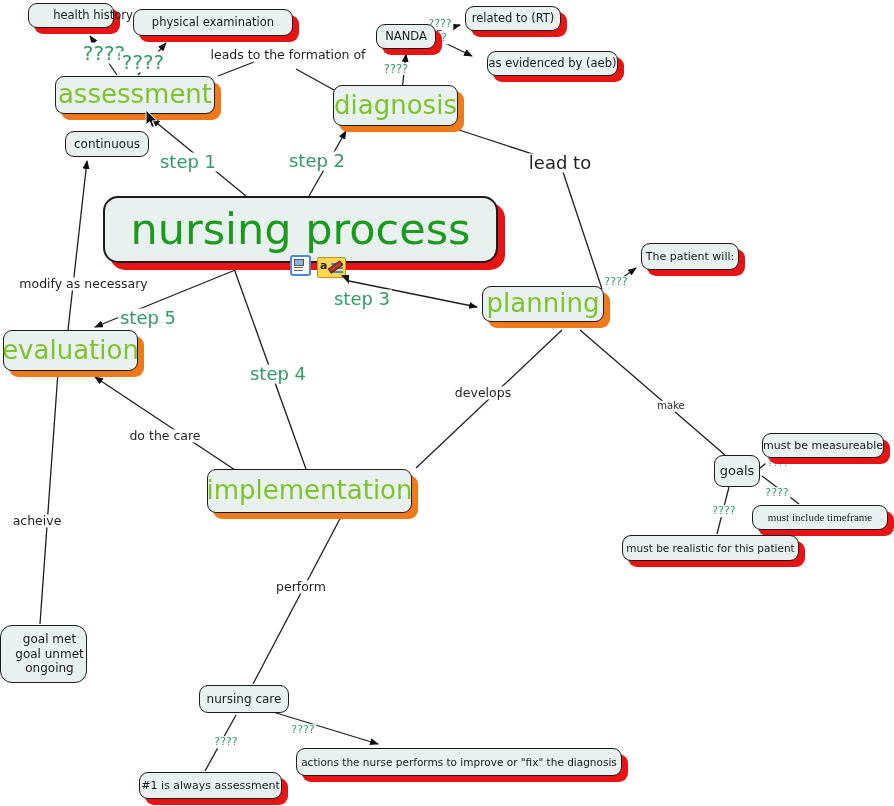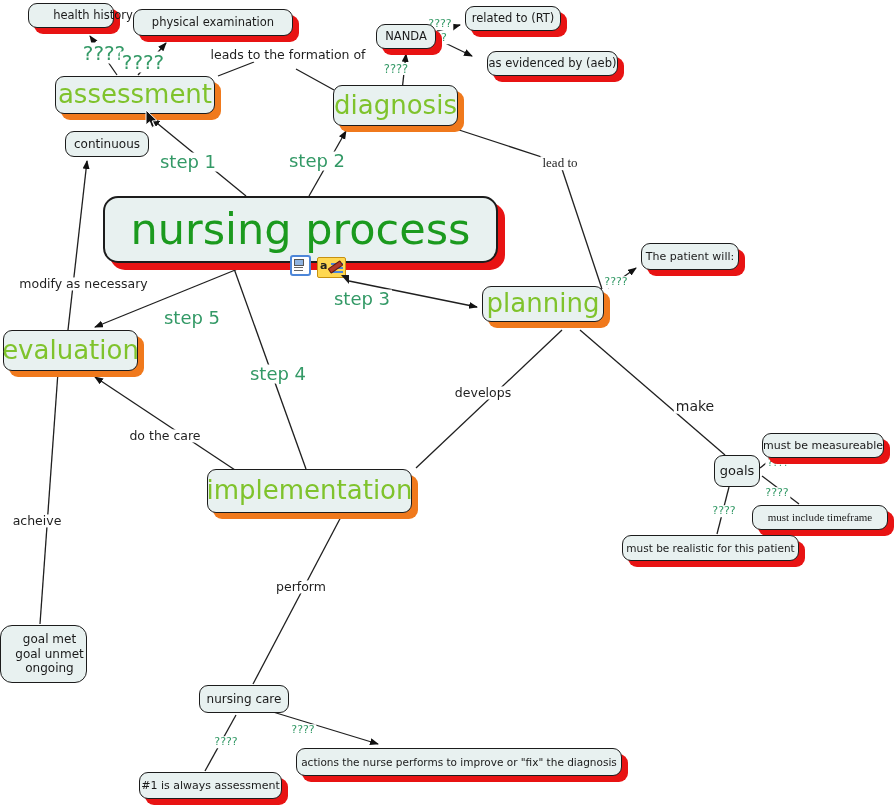--- a/index.html
+++ b/index.html
@@ -116,28 +116,28 @@
     <div class="node sh-red" style="left: 139px; top: 772px; width: 143px; height: 27px; font-size: 11px; color: rgb(26, 26, 26);">#1 is always assessment</div>
     <div class="node sh-red" style="left: 296px; top: 748px; width: 326px; height: 28px; font-size: 10.5px; color: rgb(26, 26, 26);">actions the nurse performs to improve or "fix" the diagnosis</div>
     <div class="lbl green" style="left: 104px; top: 53px; font-size: 20px;">????</div>
     <div class="lbl green" style="left: 143px; top: 62px; font-size: 20px;">????</div>
     <div class="lbl" style="left: 288px; top: 55px; font-size: 12.5px;">leads to the formation of</div>
     <div class="lbl green" style="left: 440px; top: 24px; font-size: 11px;">????</div>
     <div class="lbl green" style="left: 441px; top: 38px; font-size: 11px;">??</div>
     <div class="lbl green" style="left: 396px; top: 69px; font-size: 11.5px;">????</div>
     <div class="lbl green" style="left: 188px; top: 162px; font-size: 18px;">step 1</div>
     <div class="lbl green" style="left: 317px; top: 161px; font-size: 18px;">step 2</div>
-    <div class="lbl" style="left: 560px; top: 163px; font-size: 13px; font-family: Liberation Serif, serif;">lead to</div>
+    <div class="lbl" style="left: 560px; top: 163px; font-size: 18px;">lead to</div>
     <div class="lbl" style="left: 65px; top: 284px; font-size: 12.5px; padding-left: 39px;">modify as necessary</div>
     <div class="lbl green" style="left: 616px; top: 282px; font-size: 11px;">????</div>
     <div class="lbl green" style="left: 362px; top: 299px; font-size: 18px;">step 3</div>
-    <div class="lbl green" style="left: 148px; top: 318px; font-size: 18px; margin-left: 44px;">step 5</div>
+    <div class="lbl green" style="left: 148px; top: 318px; font-size: 18px;">step 5</div>
     <div class="lbl green" style="left: 278px; top: 374px; font-size: 18px;">step 4</div>
     <div class="lbl" style="left: 483px; top: 393px; font-size: 12.5px;">develops</div>
-    <div class="lbl" style="left: 695px; top: 406px; font-size: 14px;">make</div>
+    <div class="lbl" style="left: 671px; top: 406px; font-size: 10px;">make</div>
     <div class="lbl" style="left: 165px; top: 436px; font-size: 12.5px;">do the care</div>
     <div class="lbl" style="left: 37px; top: 521px; font-size: 12.5px;">acheive</div>
     <div class="lbl green" style="left: 778px; top: 463px; font-size: 10px;">????</div>
     <div class="lbl green" style="left: 777px; top: 493px; font-size: 11px;">????</div>
     <div class="lbl green" style="left: 724px; top: 511px; font-size: 11px;">????</div>
     <div class="lbl" style="left: 301px; top: 587px; font-size: 12.5px;">perform</div>
     <div class="lbl green" style="left: 303px; top: 730px; font-size: 11px;">????</div>
     <div class="lbl green" style="left: 226px; top: 742px; font-size: 11px;">????</div>
   </div>
 

